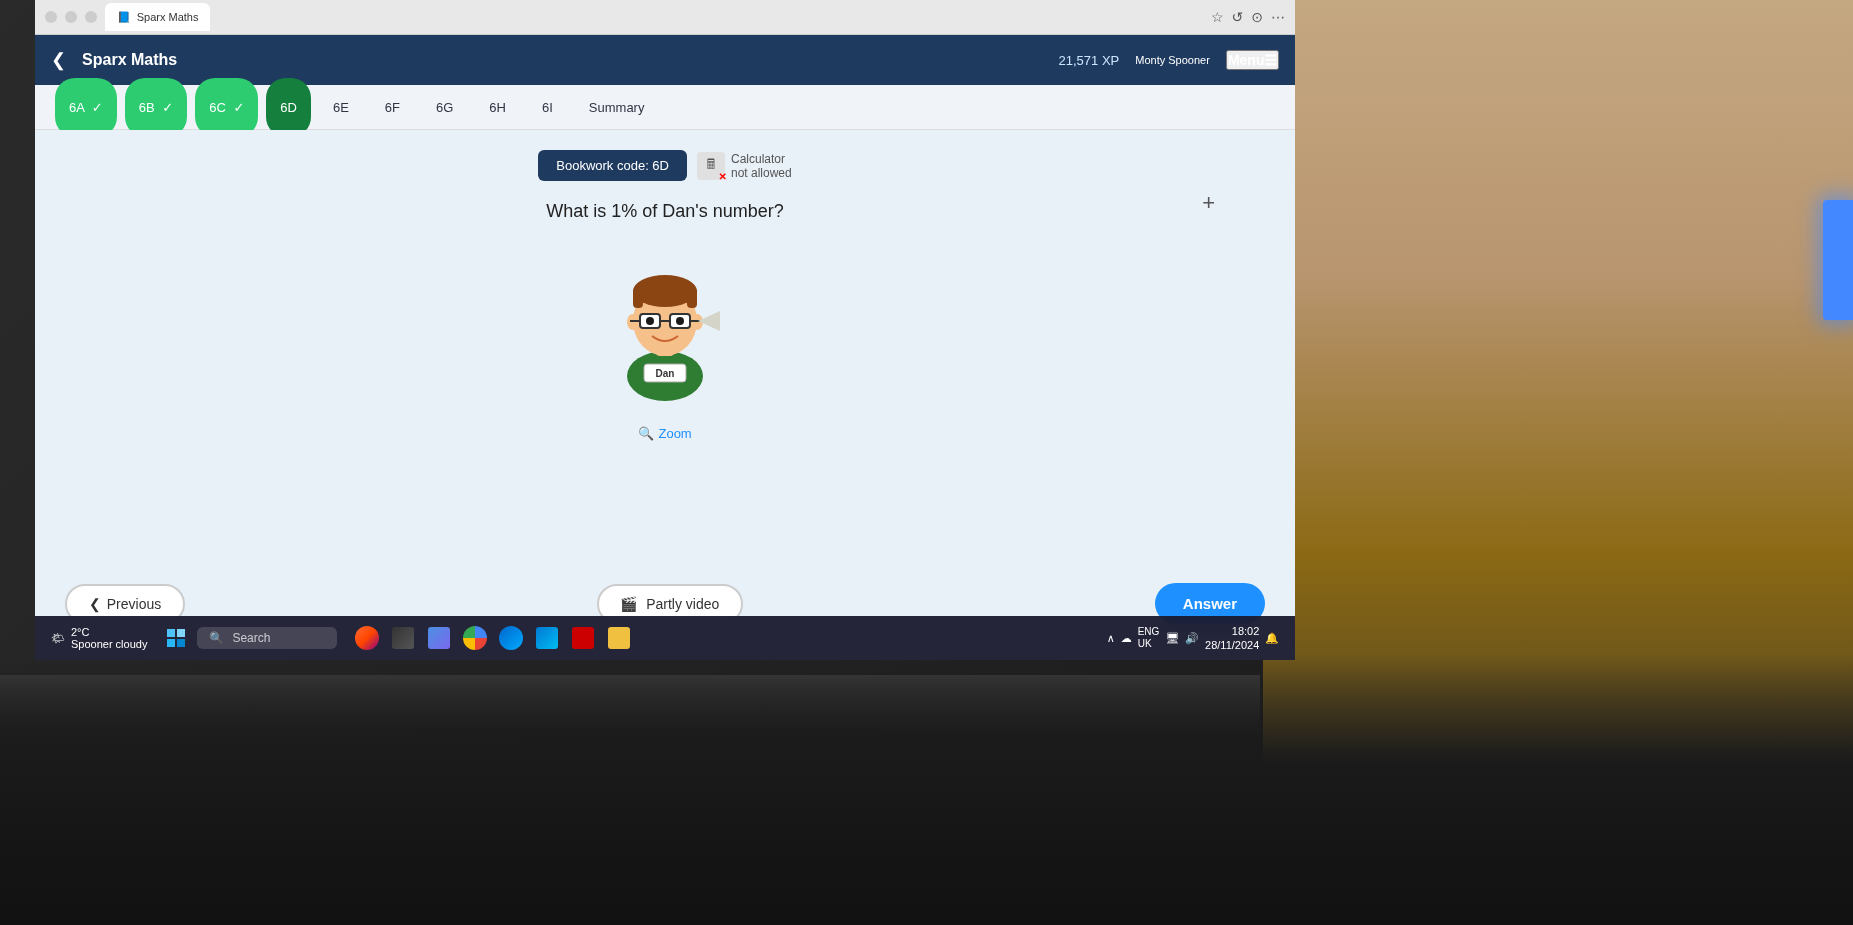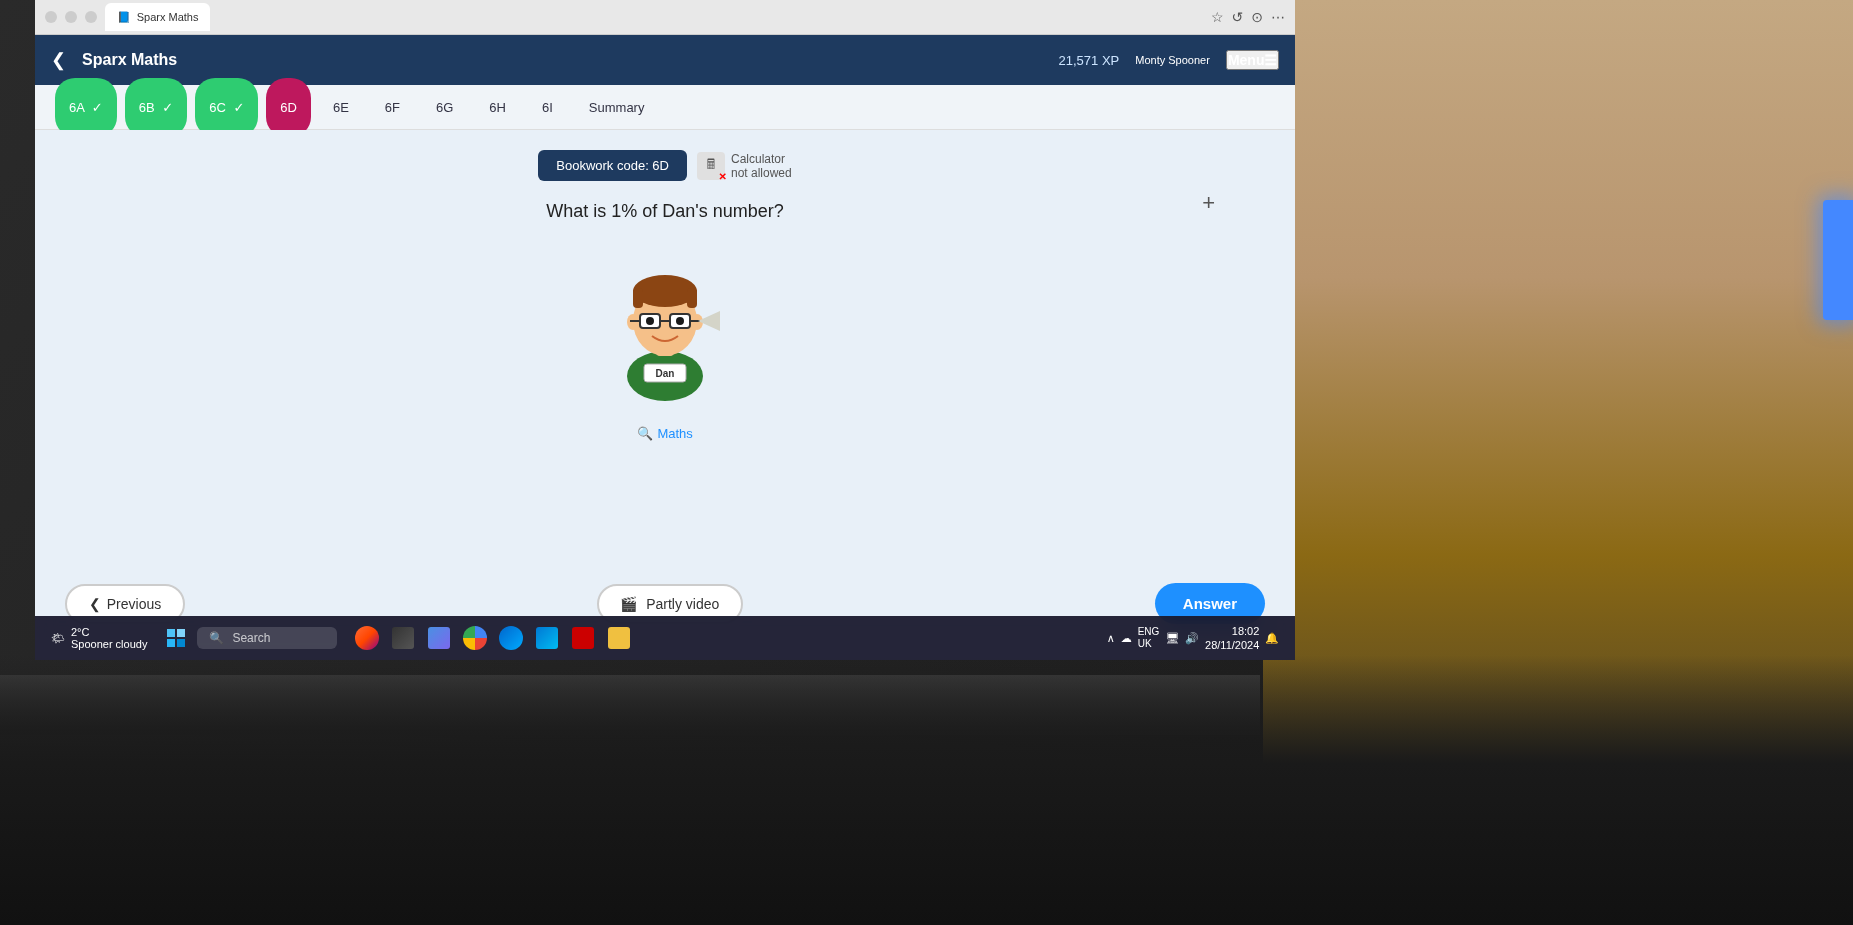--- a/index.html
+++ b/index.html
@@ -160,21 +160,21 @@
       font-weight: 500;
       cursor: pointer;
     }
 
     .tab-item.completed {
       background: #2ecc71;
       color: white;
     }
 
     .tab-item.active {
-      background: #be185d;
+      background: #15803d;
       color: white;
     }
 
     .tab-item.normal {
       background: none;
       color: #334;
     }
 
     .tab-check {
       margin-left: 4px;
@@ -629,21 +629,21 @@
           <text x="55" y="131" text-anchor="middle" font-size="10" font-weight="bold" fill="#333">Dan</text>
 
           <polygon points="88,75 110,65 110,85" fill="#d4d4c8"></polygon>
         </svg>
       </div>
 
     </div>
 
     <button class="zoom-btn">
       <span>🔍</span>
-      <span>Maths</span>
+      <span>Zoom</span>
     </button>
 
     <div class="plus-icon">+</div>
 
     <div class="action-bar">
       <button class="prev-btn">
         <span>❮</span>
         <span>Previous</span>
       </button>
 

